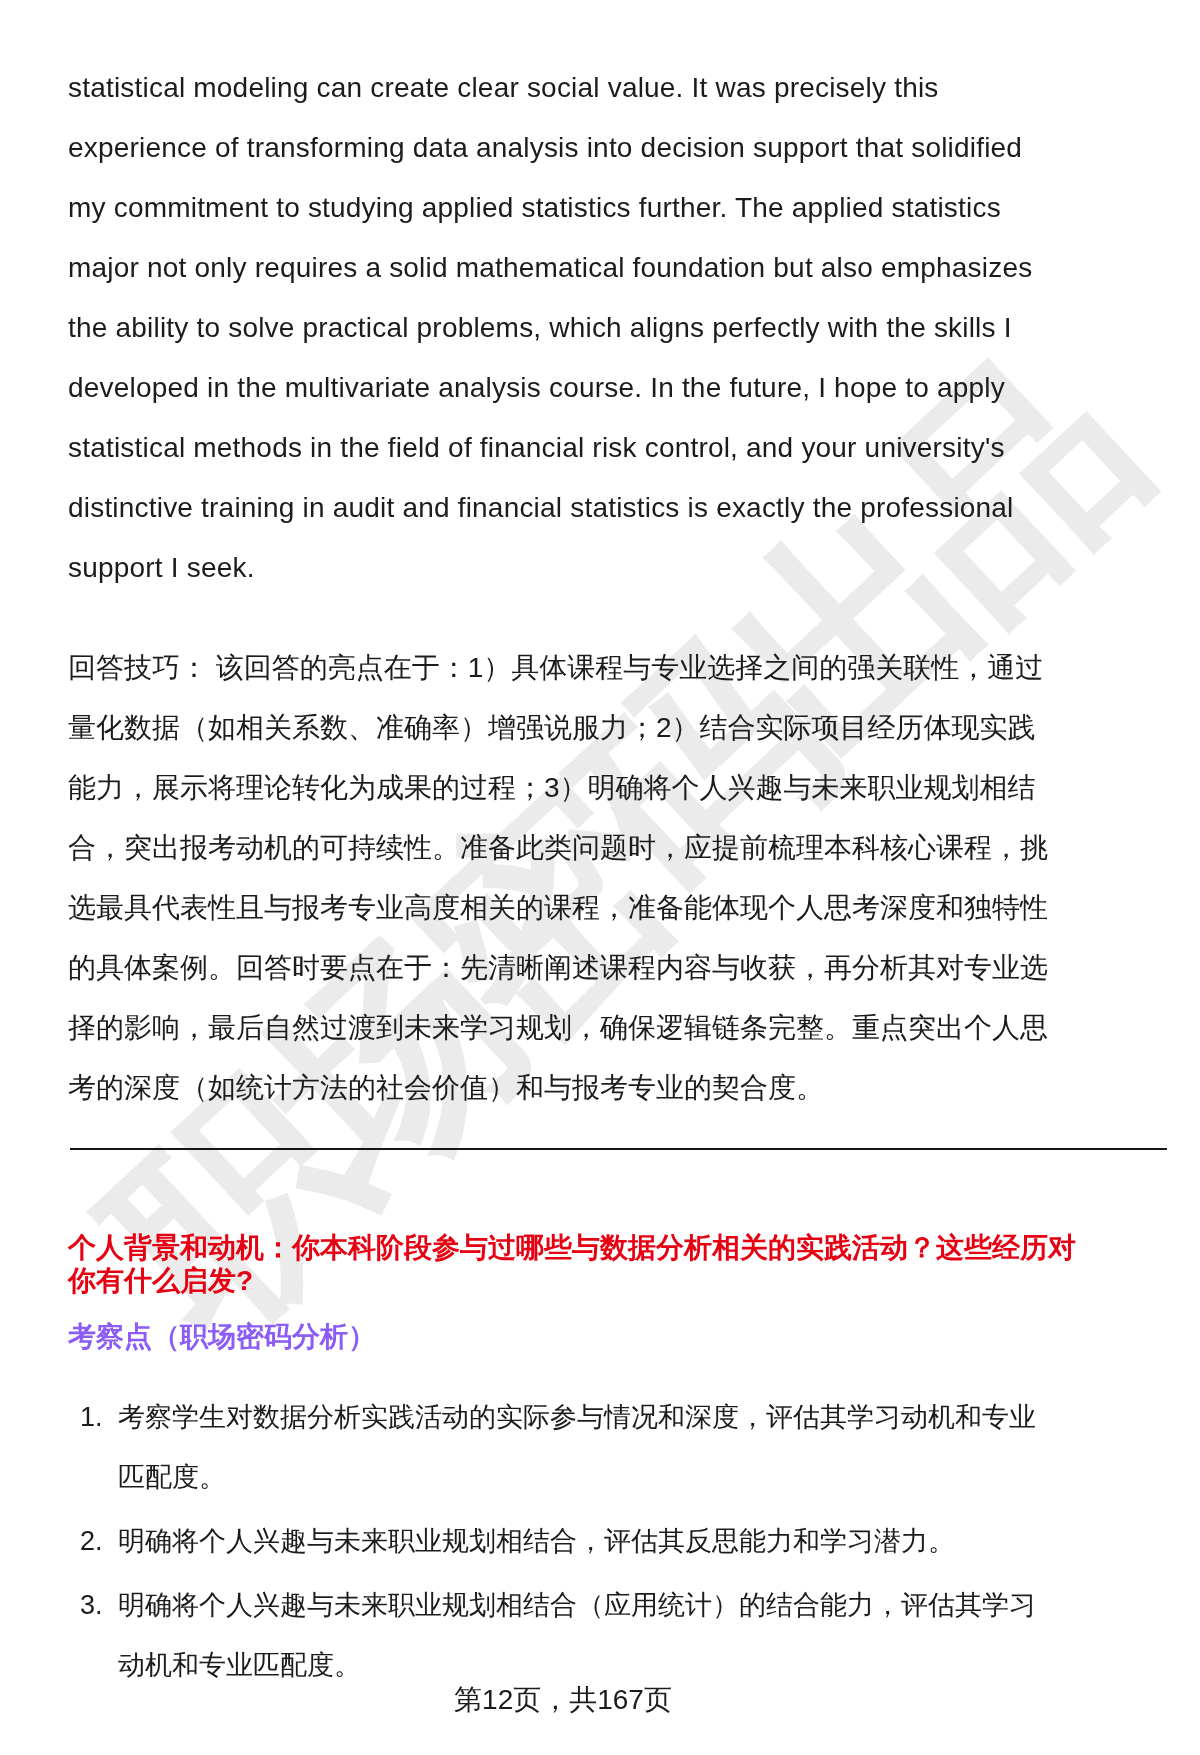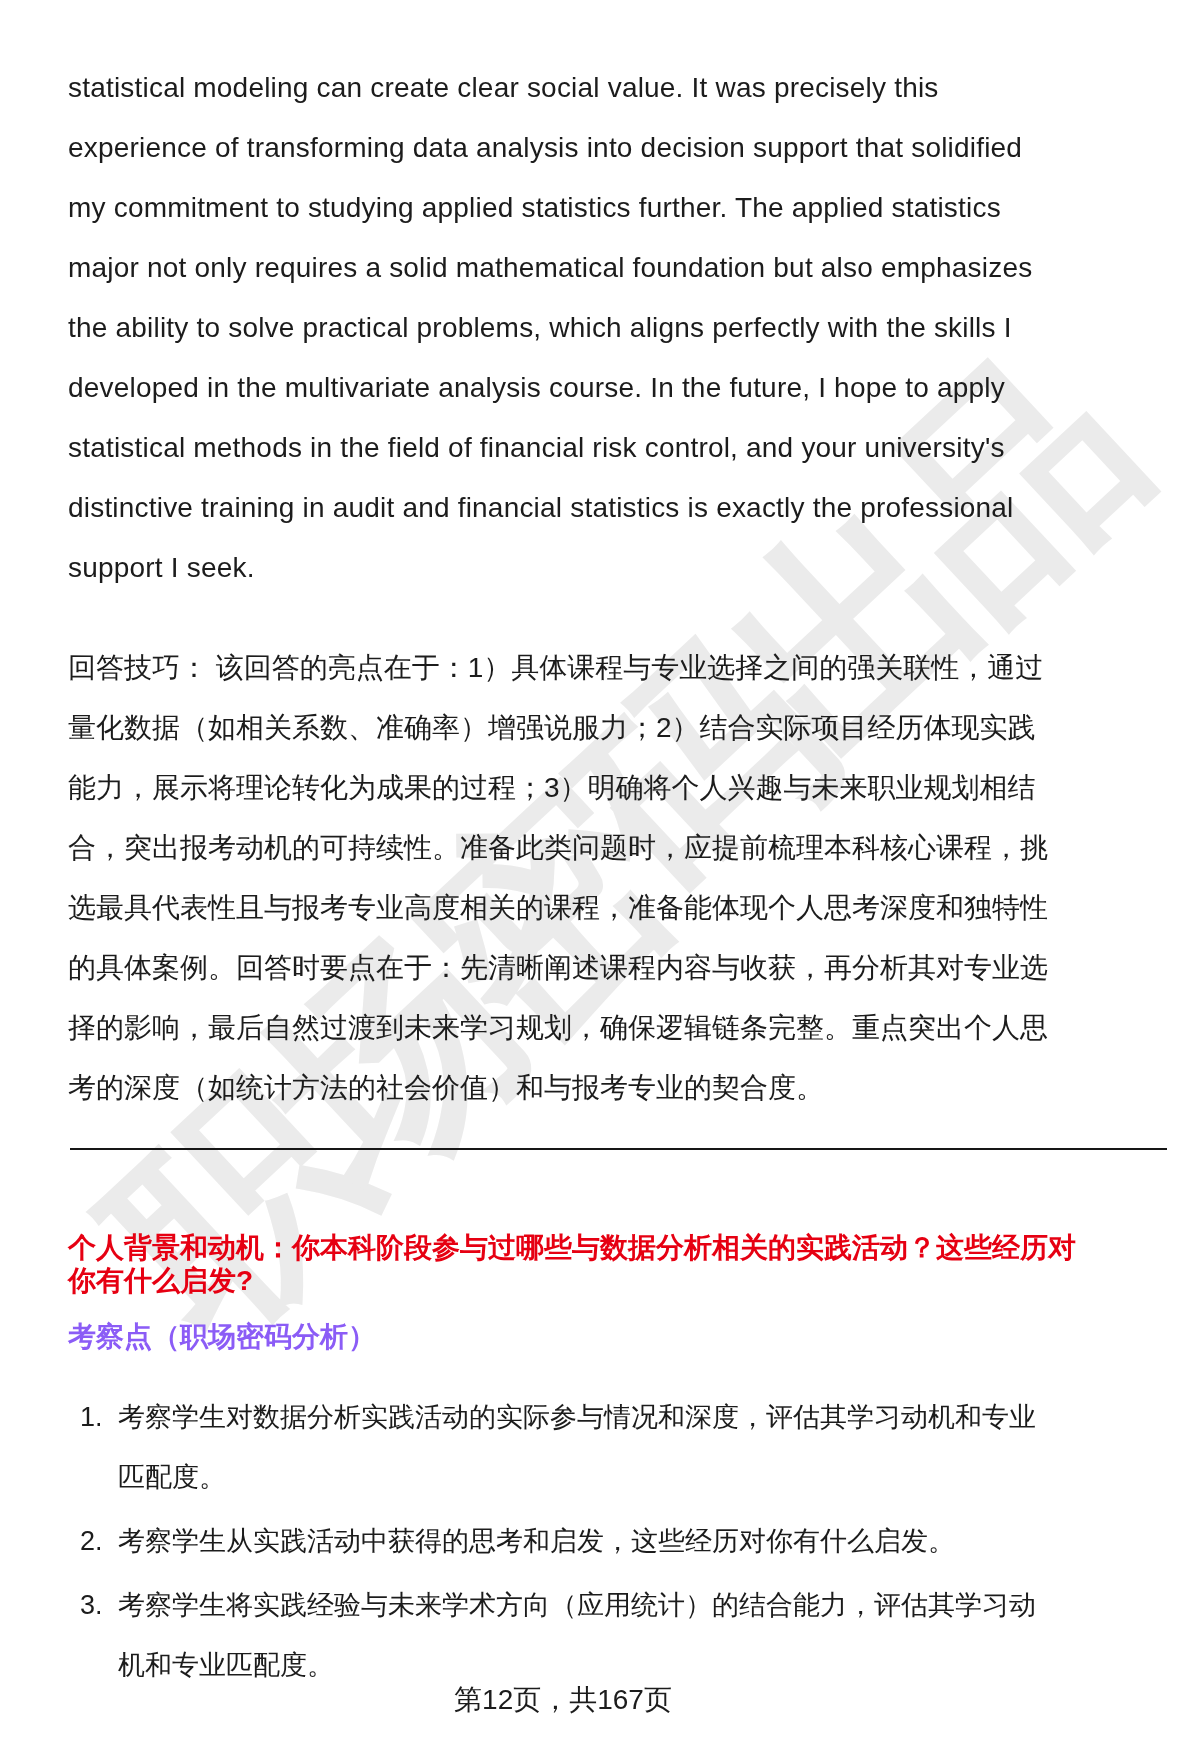--- a/index.html
+++ b/index.html
@@ -107,25 +107,25 @@
 
     <h3 class="exam-points-title">考察点（职场密码分析）</h3>
 
     <div class="exam-list">
       <div class="exam-item">
         <span class="num">1.</span>
         <span class="txt">考察学生对数据分析实践活动的实际参与情况和深度，评估其学习动机和专业匹配度。</span>
       </div>
       <div class="exam-item">
         <span class="num">2.</span>
-        <span class="txt">考察学生从实践活动中获得的思考和启发，这些经历对你有什么启发。</span>
+        <span class="txt">明确将个人兴趣与未来职业规划相结合，评估其反思能力和学习潜力。</span>
       </div>
       <div class="exam-item">
         <span class="num">3.</span>
-        <span class="txt">考察学生将实践经验与未来学术方向（应用统计）的结合能力，评估其学习动机和专业匹配度。</span>
+        <span class="txt">明确将个人兴趣与未来职业规划相结合（应用统计）的结合能力，评估其学习动机和专业匹配度。</span>
       </div>
     </div>
 
   </div>
 
   <div class="divider"></div>
 
   <div class="page-footer">第12页，共167页</div>
 
 </div>

